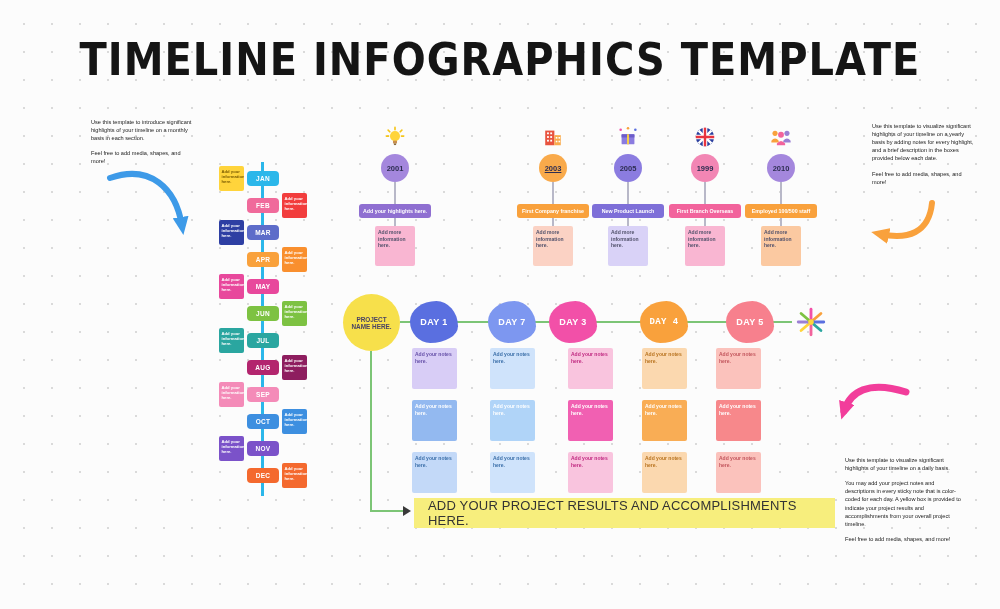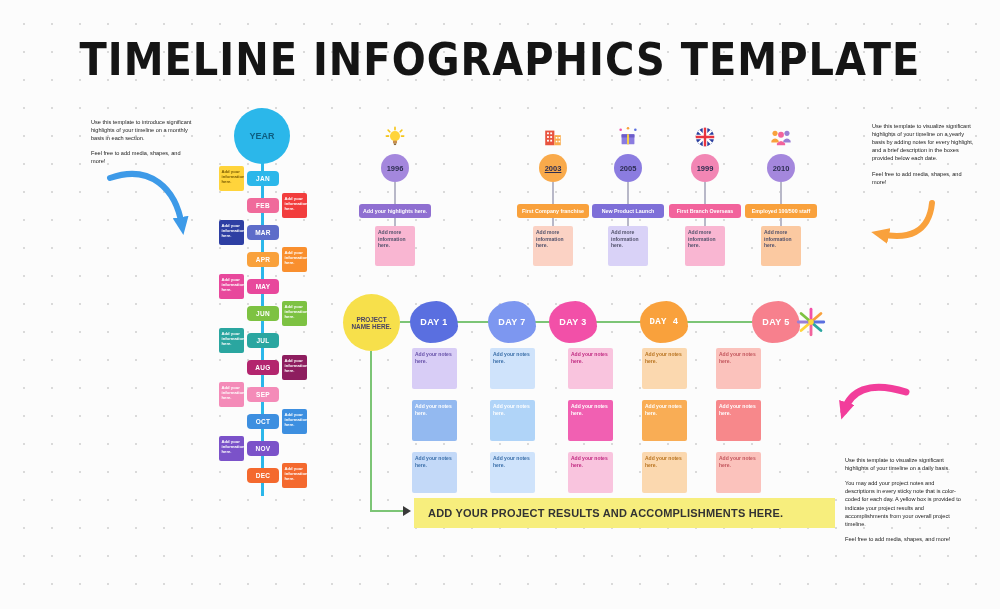--- a/index.html
+++ b/index.html
@@ -43,21 +43,21 @@
                 display:flex; align-items:center; justify-content:center; text-align:center;
                 font-size:6.4px; font-weight:bold; color:#4a4464; padding:7px; }
   .dhline { position:absolute; left:400px; top:321px; width:392px; height:2px; background:#7cc576; }
   .dayblob { position:absolute; top:301px; width:48px; height:42px;
              border-radius:55% 45% 58% 42% / 48% 60% 40% 52%;
              display:flex; align-items:center; justify-content:center; color:#fff;
              font-size:9px; font-weight:bold; letter-spacing:.4px; }
   .dnote { position:absolute; width:45px; height:41px; border-radius:2px;
            font-size:5px; font-weight:bold; line-height:1.3; padding:3px; overflow:hidden; }
   .banner { position:absolute; left:414px; top:498px; width:421px; height:30px; background:#f7ee7d;
-            display:flex; align-items:center; padding-left:14px; font-size:11px; font-weight:bold;
+            display:flex; align-items:center; padding-left:14px; font-size:13px; font-weight:normal;
             color:#333; letter-spacing:.2px; }
   .cvline { position:absolute; left:370px; top:351px; width:2px; height:160px; background:#7cc576; }
   .chline { position:absolute; left:370px; top:510px; width:33px; height:2px; background:#7cc576; }
   .carrow { position:absolute; left:403px; top:506px; width:0; height:0;
             border-top:5px solid transparent; border-bottom:5px solid transparent; border-left:8px solid #3a3a3a; }
   .fire { position:absolute; left:794px; top:305px; width:34px; height:34px; }
   .fire svg { width:34px; height:34px; }
   .arrows { position:absolute; left:0; top:0; width:1000px; height:609px; pointer-events:none; }
 </style>
 </head>
@@ -76,21 +76,20 @@
     <p>Use this template to visualize significant highlights of your timeline on a yearly basis by adding notes for every highlight, and a brief description in the boxes provided below each date.</p>
     <p>Feel free to add media, shapes, and more!</p>
   </div>
 
   <div class="sidetext" style="left:845px; top:456px; width:120px;">
     <p>Use this template to visualize significant highlights of your timeline on a daily basis.</p>
     <p>You may add your project notes and descriptions in every sticky note that is color-coded for each day. A yellow box is provided to indicate your project results and accomplishments from your overall project timeline.</p>
     <p>Feel free to add media, shapes, and more!</p>
   </div>
 
-  <div class="yearcircle" style="background-color: rgb(43, 183, 234);">YEAR</div>
   <div class="mvline"></div>
 
   <div class="mrow" style="top:171px">
     <div class="mnote left" style="background-color: rgb(255, 212, 59); color: rgb(122, 91, 0);">Add your information here.</div>
     <div class="mpill" style="background-color: rgb(43, 183, 234);">JAN</div>
   </div>
   <div class="mrow" style="top:198px">
     <div class="mnote right" style="background-color: rgb(242, 61, 61); color: rgb(255, 255, 255);">Add your information here.</div>
     <div class="mpill" style="background-color: rgb(240, 106, 155);">FEB</div>
   </div>
@@ -139,21 +138,21 @@
     <div class="yicon">
       <svg viewBox="0 0 24 24">
           <g stroke="#f5c518" stroke-width="1.8" stroke-linecap="round" fill="none">
             <path d="M12 1.5 V4 M4.5 4.5 L6.3 6.3 M19.5 4.5 L17.7 6.3 M2.5 11 H5 M19 11 H21.5"></path>
           </g>
           <circle cx="12" cy="11" r="5.5" fill="#ffd43b"></circle>
           <rect x="9.8" y="16" width="4.4" height="3" fill="#c98f4e"></rect>
           <rect x="10.8" y="19" width="2.4" height="1.8" fill="#8a6b3f"></rect>
         </svg>
     </div>
-    <div class="ycirc" style="background-color: rgb(164, 135, 221);">1996</div>
+    <div class="ycirc" style="background-color: rgb(164, 135, 221);">2001</div>
     <div class="yl1"></div>
     <div class="ypill" style="background-color: rgb(143, 111, 209);">Add your highlights here.</div>
     <div class="yl2"></div>
     <div class="ynote" style="background-color: rgb(249, 182, 210);">Add more information here.</div>
   </div>
 
 
   <div class="ycol" style="left:516px">
     <div class="yicon">
       <svg viewBox="0 0 24 24">
@@ -238,21 +237,21 @@
     <div class="ynote" style="background-color: rgb(251, 201, 161);">Add more information here.</div>
   </div>
 
   <div class="dhline"></div>
   <div class="projcircle" style="background-color: rgb(247, 224, 75);">PROJECT NAME HERE.</div>
 
   <div class="dayblob" style="left: 410px; background-color: rgb(90, 111, 224);">DAY 1</div>
   <div class="dayblob" style="left: 488px; background-color: rgb(125, 151, 240);">DAY 7</div>
   <div class="dayblob" style="left: 549px; background-color: rgb(242, 80, 168);">DAY 3</div>
   <div class="dayblob" style="left: 640px; background-color: rgb(249, 161, 60); font-family: Liberation Mono, monospace;">DAY 4</div>
-  <div class="dayblob" style="left: 752px; background-color: rgb(247, 128, 141);">DAY 5</div>
+  <div class="dayblob" style="left: 726px; background-color: rgb(247, 128, 141);">DAY 5</div>
 
   <div class="fire">
     <svg viewBox="0 0 24 24">
         <g stroke-width="2" stroke-linecap="round">
           <line x1="12" y1="12" x2="12" y2="3" stroke="#f250a8"></line>
           <line x1="12" y1="12" x2="19" y2="6" stroke="#f9a13c"></line>
           <line x1="12" y1="12" x2="21" y2="12" stroke="#5a6fe0"></line>
           <line x1="12" y1="12" x2="19" y2="18" stroke="#2aa6a0"></line>
           <line x1="12" y1="12" x2="12" y2="21" stroke="#f2639c"></line>
           <line x1="12" y1="12" x2="5" y2="18" stroke="#ffd43b"></line>

